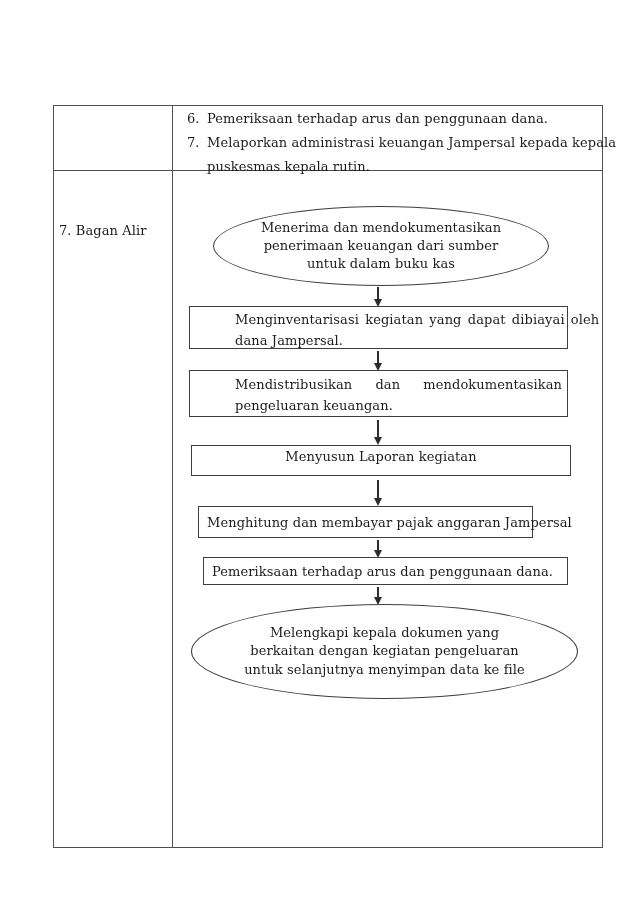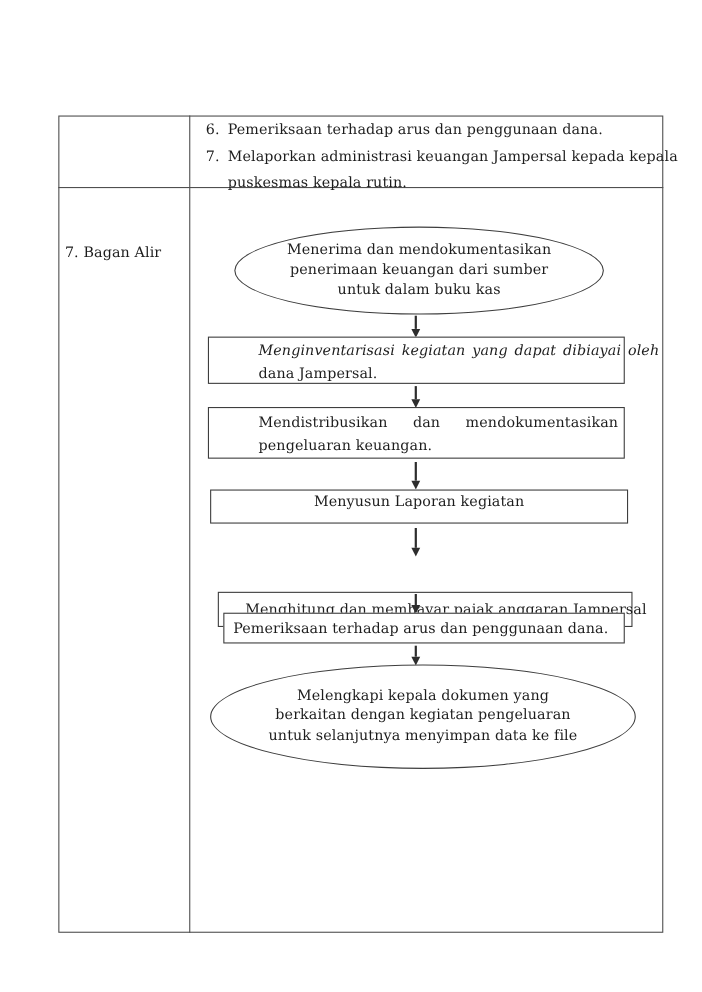--- a/index.html
+++ b/index.html
@@ -38,25 +38,25 @@
     display:flex;flex-direction:column;justify-content:center;align-items:center;
     text-align:left;line-height:18px;background:#ffffff;
   }
   .rect{
     position:absolute;box-sizing:border-box;
     border:1.4px solid #3e3e3e;background:#ffffff;line-height:21px;
   }
   .el-start{left:213px;top:206px;width:336px;height:80px;}
   .el-end{left:191px;top:604px;width:387px;height:95px;line-height:18.5px;}
   .rect1{left:189px;top:306px;width:379px;height:43px;padding:2px 6px 0 45px;}
-  .rect1 .l1{white-space:nowrap;word-spacing:2px;font-style:italic;}
+  .rect1 .l1{white-space:nowrap;word-spacing:2px;}
   .rect2{left:189px;top:370px;width:379px;height:47px;padding:3px 5px 0 45px;}
   .rect2 .l1{display:flex;justify-content:space-between;white-space:nowrap;text-align:right;}
   .rect3{left:191px;top:445px;width:380px;height:31px;display:flex;align-items:flex-start;justify-content:center;}
-  .rect4{left:198px;top:506px;width:377px;height:32px;display:flex;align-items:center;padding-left:24px;box-sizing:border-box;white-space:nowrap;margin-top:32px;}
+  .rect4{left:198px;top:506px;width:335px;height:32px;display:flex;align-items:center;padding-left:8px;box-sizing:border-box;white-space:nowrap;}
   .rect5{left:203px;top:557px;width:365px;height:28px;display:flex;align-items:center;padding-left:8px;box-sizing:border-box;white-space:nowrap;}
   .nowrap{white-space:nowrap;}
   
   .arrow{position:absolute;left:372px;width:12px;}
   .arrow .shaft{width:1.6px;background:#2d2d2d;margin:0 auto;}
   .arrow .head{
     width:0;height:0;margin:0 auto;
     border-left:4.5px solid transparent;border-right:4.5px solid transparent;
     border-top:8px solid #2d2d2d;
   }

